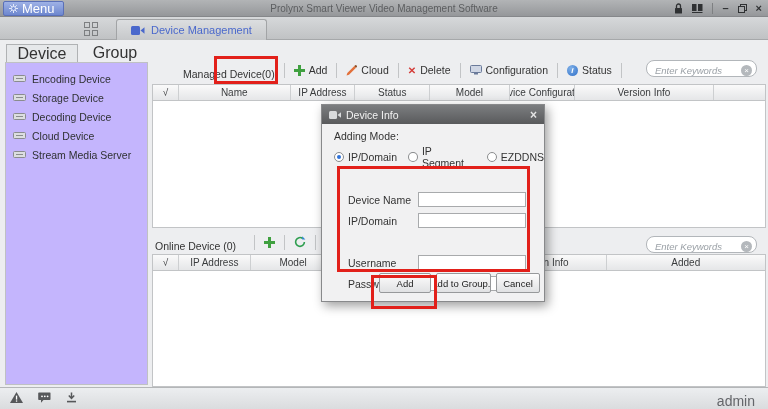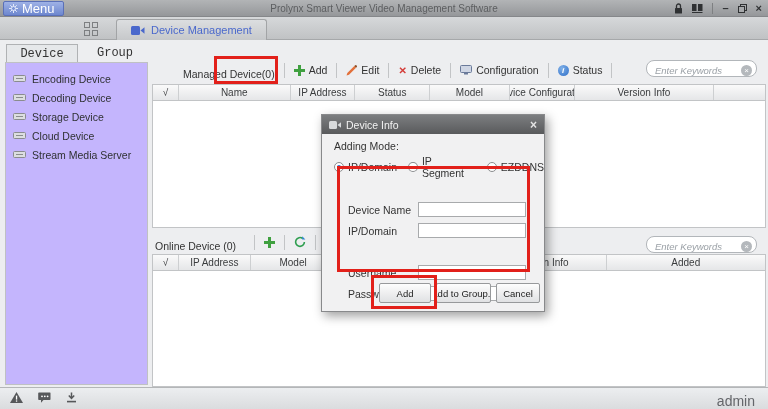--- a/index.html
+++ b/index.html
@@ -24,21 +24,21 @@
   .grid-btn { position:absolute; left:84px; top:22px; width:14px; height:14px;
     display:grid; grid-template-columns:6px 6px; grid-template-rows:6px 6px; gap:2px; }
   .grid-btn span { border:1px solid #7d7f81; background:transparent; }
   .main-tab { position:absolute; left:116px; top:19px; height:21px; padding:0 14px;
     background:linear-gradient(#dcdee0,#c6c8ca); border:1px solid #a2a4a6; border-bottom:none;
     border-radius:3px 3px 0 0; display:flex; align-items:center; gap:6px;
     color:#4a68cc; font-size:11px; }
 
   
   .subtab { position:absolute; top:44px; width:72px; height:18px; text-align:center;
-    line-height:18px; font-size:12px; color:#333;font-family:Liberation Mono, monospace; }
+    line-height:18px; font-size:16px; color:#333; }
   .subtab.active { left:6px; background:#e6e8ea; border:1px solid #b0b2b4; border-bottom:none; }
   .subtab.inactive { left:79px; }
   .sidebar { position:absolute; left:5px; top:62px; width:143px; height:323px;
     background:#c4b5fd; border:1px solid #bfc1c3; padding-top:6px; }
   .side-item { height:19px; display:flex; align-items:center; gap:6px; padding-left:7px;
     font-size:10.5px; color:#2f3133; cursor:default; }
 
   
   .toolbar { position:absolute; left:183px; top:57px; height:26px; display:flex; align-items:center; }
   .tb-label { font-size:10.5px; color:#333; padding-right:9px;margin-top:7px; }
@@ -76,21 +76,21 @@
   .globe-icon { width:11px; height:11px; border-radius:50%;
     background:radial-gradient(circle at 35% 32%, #cdcfd1, #8b8d8f); display:inline-block; }
 
   
   .statusbar { position:absolute; left:0; top:387px; width:768px; height:22px;
     background:linear-gradient(#eceef0,#dadcde); border-top:1px solid #b4b6b8; }
   .sb-icons { position:absolute; left:10px; top:4px; display:flex; gap:15px; align-items:center; }
   .sb-user { position:absolute; right:13px; top:5px; font-size:14px; color:#64666a; }
 
   
-  .dialog { position:absolute; left:321px; top:114px; width:224px; height:198px;
+  .dialog { position:absolute; left:321px; top:104px; width:224px; height:198px;
     background:#f1f1f2; border:1px solid #88898b; box-shadow:3px 4px 10px rgba(0,0,0,.38); z-index:20; }
   .dlg-title { height:19px; background:linear-gradient(#7c7e80,#595a5c); display:flex; align-items:center;
     padding:0 7px; gap:5px; color:#f2f2f2; font-size:10.5px; }
   .dlg-close { margin-left:auto; color:#e4e4e4; font-size:12px; font-weight:bold; line-height:1; }
   .dlg-mode-label { position:absolute; left:12px; top:25px; font-size:10.5px; color:#333; }
   .dlg-radios { position:absolute; left:12px; top:40px; display:flex; gap:11px; align-items:center; }
   .radio { display:flex; align-items:center; gap:4px; font-size:10.5px; color:#333; }
   .radio-dot { width:10px; height:10px; border-radius:50%; border:1px solid #8a8c8e; background:#fff; position:relative; }
   .radio-dot.sel::after { content:""; position:absolute; left:2px; top:2px; width:4px; height:4px;
     border-radius:50%; background:#2f72d8; }
@@ -186,30 +186,30 @@
       </span>
     <span>Encoding Device</span>
   </div>
   <div class="side-item">
     <span>
         <svg width="13" height="9" viewBox="0 0 13 9">
           <rect x="0.5" y="1.5" width="12" height="6" rx="1" fill="#dcdee0" stroke="#8a8c8e"></rect>
           <line x1="3" y1="4.5" x2="10" y2="4.5" stroke="#8a8c8e"></line>
         </svg>
       </span>
+    <span>Storage Device</span>
+  </div>
+  <div class="side-item">
+    <span>
+        <svg width="13" height="9" viewBox="0 0 13 9">
+          <rect x="0.5" y="1.5" width="12" height="6" rx="1" fill="#dcdee0" stroke="#8a8c8e"></rect>
+          <line x1="3" y1="4.5" x2="10" y2="4.5" stroke="#8a8c8e"></line>
+        </svg>
+      </span>
     <span>Decoding Device</span>
-  </div>
-  <div class="side-item">
-    <span>
-        <svg width="13" height="9" viewBox="0 0 13 9">
-          <rect x="0.5" y="1.5" width="12" height="6" rx="1" fill="#dcdee0" stroke="#8a8c8e"></rect>
-          <line x1="3" y1="4.5" x2="10" y2="4.5" stroke="#8a8c8e"></line>
-        </svg>
-      </span>
-    <span>Storage Device</span>
   </div>
   <div class="side-item">
     <span>
         <svg width="13" height="9" viewBox="0 0 13 9">
           <rect x="0.5" y="1.5" width="12" height="6" rx="1" fill="#dcdee0" stroke="#8a8c8e"></rect>
           <line x1="3" y1="4.5" x2="10" y2="4.5" stroke="#8a8c8e"></line>
         </svg>
       </span>
     <span>Cloud Device</span>
   </div>
@@ -232,21 +232,21 @@
     <span>Add</span>
   </div>
   <span class="tb-sep"></span>
   <div class="tb-btn">
     <span>
         <svg width="11" height="11" viewBox="0 0 11 11">
           <path d="M0.5 10.5 L1.3 8.1 L8.3 1.1 L10 2.8 L3 9.8 Z" fill="#e2703a"></path>
           <path d="M8.3 1.1 L10 2.8 L10.6 2.2 A1.2 1.2 0 0 0 8.9 0.5 Z" fill="#8a4a20"></path>
         </svg>
       </span>
-    <span>Edit</span>
+    <span>Cloud</span>
   </div>
   <span class="tb-sep"></span>
   <div class="tb-btn">
     <span class="x-glyph">✕</span>
     <span>Delete</span>
   </div>
   <span class="tb-sep"></span>
   <div class="tb-btn">
     <span>
         <svg width="12" height="10" viewBox="0 0 12 10">

